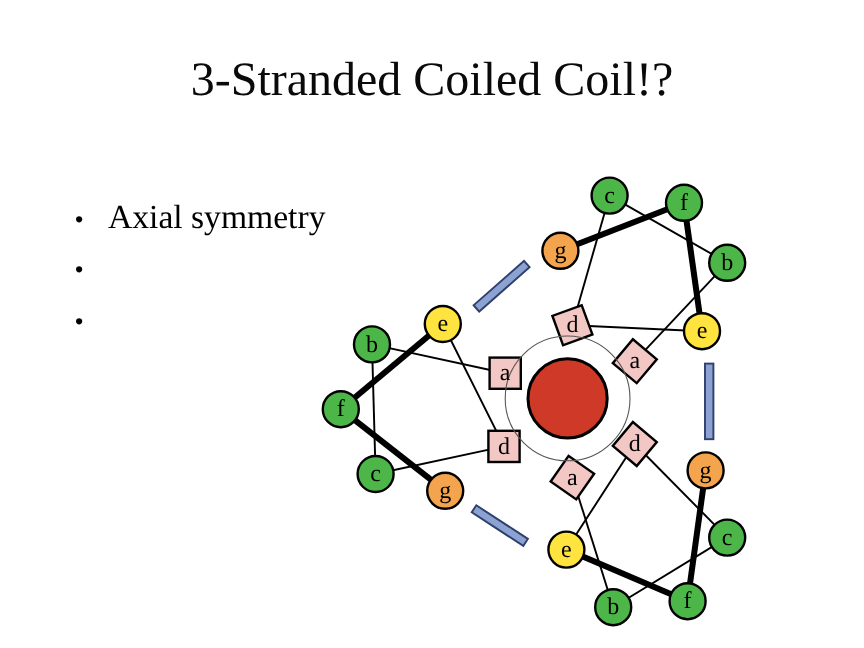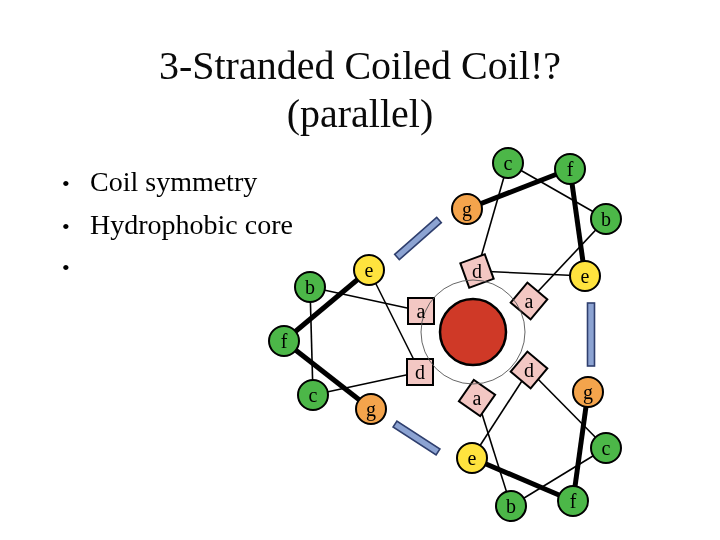--- a/index.html
+++ b/index.html
@@ -19,31 +19,29 @@
   .bullet-marker{width:28px;font-size:22px;flex:0 0 28px;}
   #diagram-svg{position:absolute;left:0;top:0;}
 </style>
 </head>
 <body>
 
 <div id="slide">
 
   <div id="title-block">
     <div>3-Stranded Coiled Coil!?</div>
-    <div>(parallel)</div>
   </div>
 
   <ul id="bullet-list">
     <li>
       <span class="bullet-marker">•</span>
-      <span>Coil symmetry</span>
+      <span>Axial symmetry</span>
     </li>
     <li>
       <span class="bullet-marker">•</span>
-      <span>Hydrophobic core</span>
     </li>
     <li>
       <span class="bullet-marker">•</span>
     </li>
   </ul>
 
   <svg id="diagram-svg" width="720" height="540" viewBox="0 0 720 540">
       <line x1="421" y1="311" x2="310" y2="287" stroke="#000000" stroke-width="1.6"></line>
       <line x1="310" y1="287" x2="313" y2="395" stroke="#000000" stroke-width="1.6"></line>
       <line x1="313" y1="395" x2="420" y2="372" stroke="#000000" stroke-width="1.6"></line>

